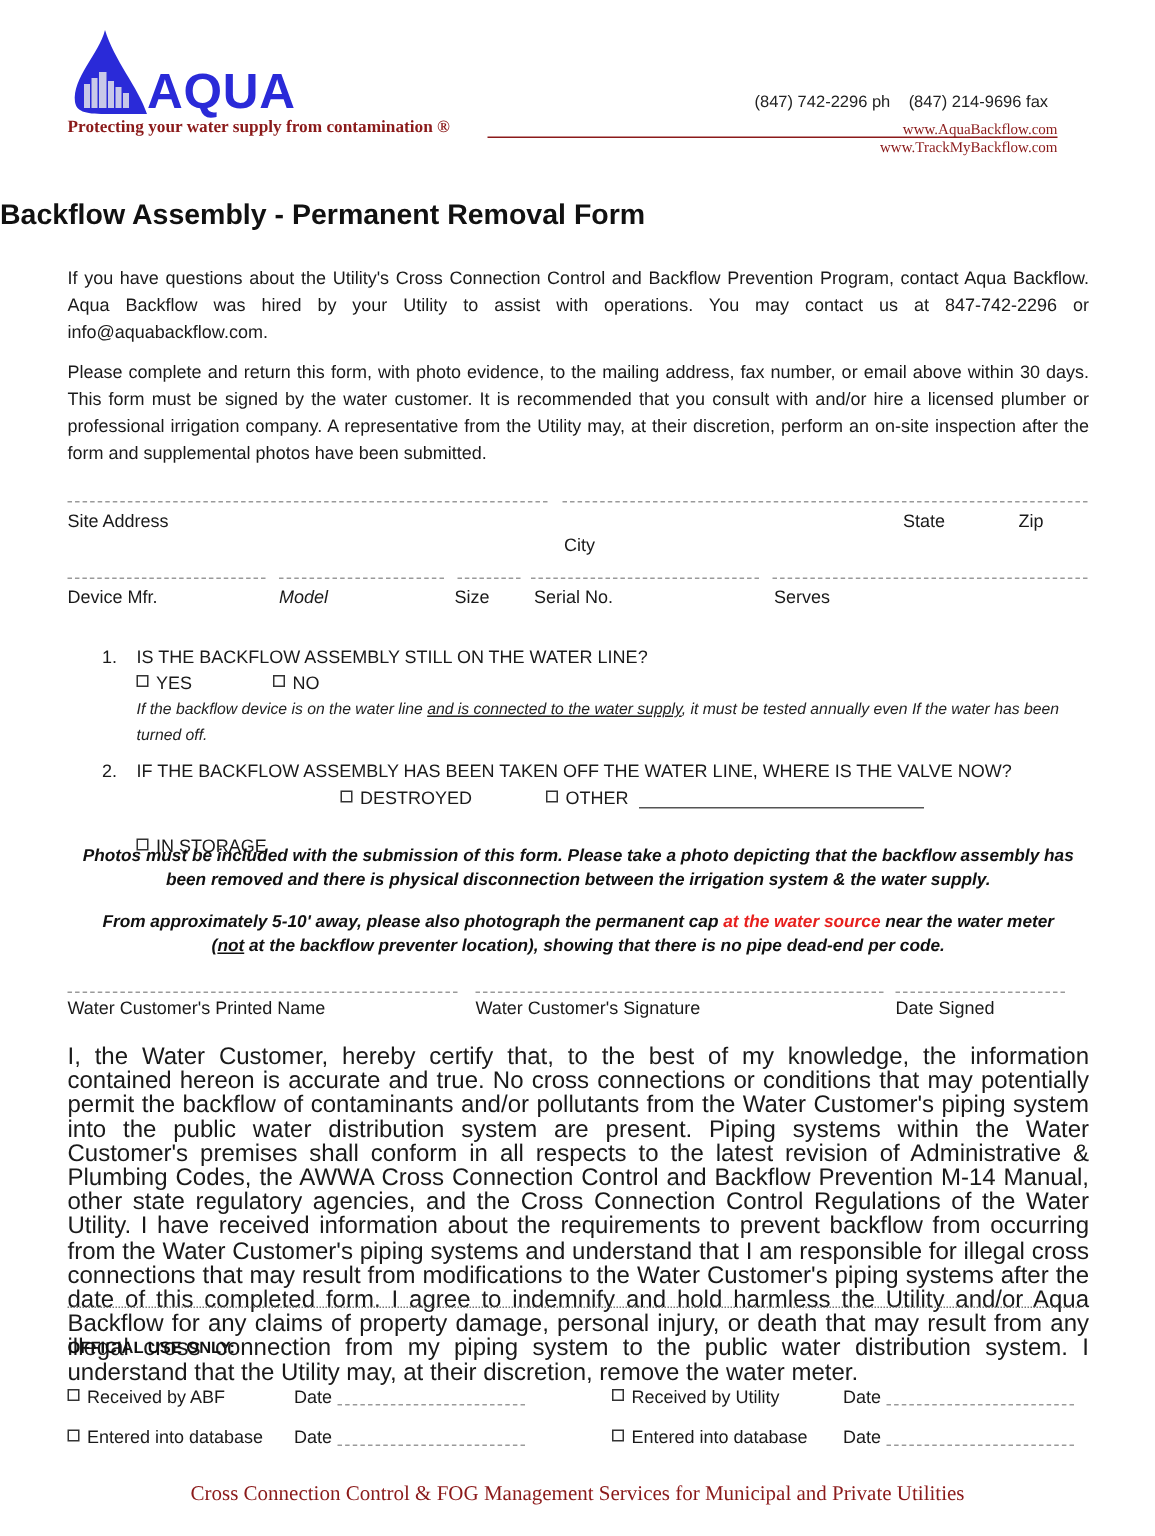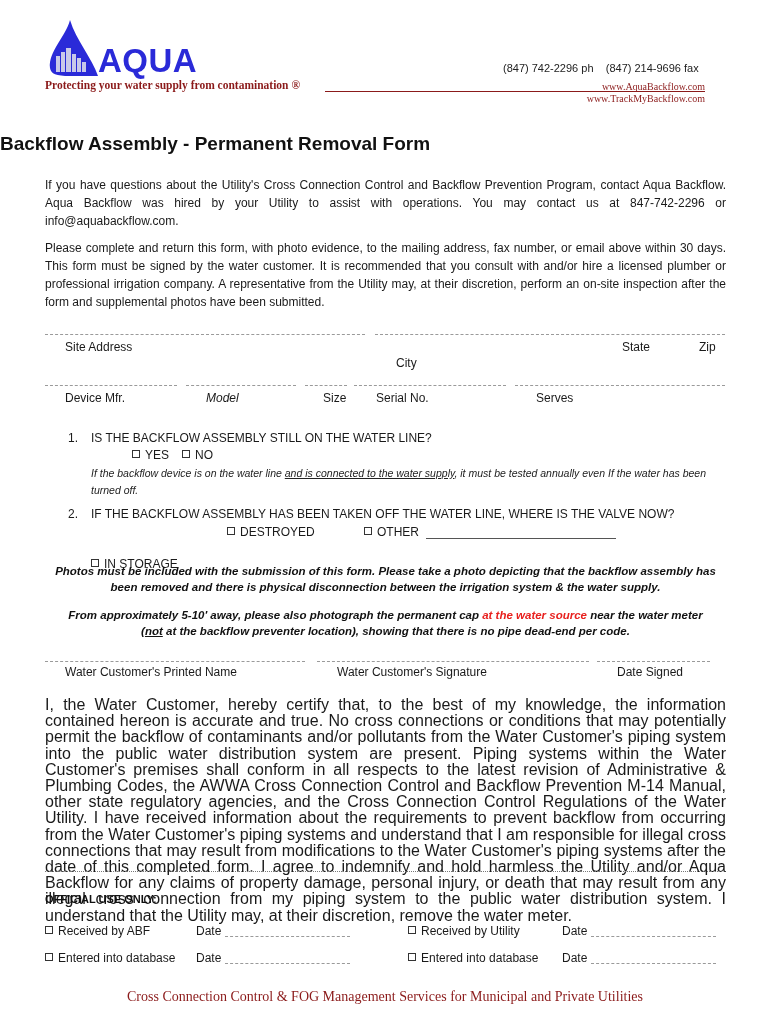--- a/index.html
+++ b/index.html
@@ -17,21 +17,21 @@
   .url1 { right: 65px; top: 81px; font-family: "Liberation Serif", serif; font-size: 10px; color: #8b1a1a; text-align: right; }
   .url2 { right: 65px; top: 93px; font-family: "Liberation Serif", serif; font-size: 10px; color: #8b1a1a; text-align: right; }
 
   .title { left: 0; width: 770px; top: 133px; text-align: left; font-weight: bold; font-size: 19px; color: #111; }
 
   .para { left: 45px; width: 681px; font-size: 12px; line-height: 18px; text-align: justify; color: #1a1a1a; }
   .p1 { top: 176px; }
   .p2 { top: 239px; }
 
   .line { height: 0; border-top: 1px dashed #9a9a9a; }
-  .label { font-size: 12px; color: #1a1a1a; margin-left: 20px; }
+  .label { font-size: 12px; color: #1a1a1a; }
 
   .q { font-size: 12px; color: #1a1a1a; }
   .cb { display: inline-block; width: 6px; height: 6px; border: 1px solid #333; margin-right: 5px; vertical-align: 1px; }
   .note { font-size: 10.5px; font-style: italic; line-height: 17px; color: #222; }
   .note u { text-decoration: underline; }
 
   .photos { left: 45px; width: 681px; text-align: center; font-weight: bold; font-style: italic; font-size: 11.5px; line-height: 16px; color: #111; }
   .red { color: #e8201e; }
 
   .cert { left: 45px; width: 681px; top: 697px; font-size: 16px; line-height: 16.2px; text-align: justify; color: #1a1a1a; }
@@ -85,21 +85,21 @@
 <div class="abs line" style="left:354px; top:385px; width:152px;"></div>
 <div class="abs line" style="left:515px; top:385px; width:210px;"></div>
 <div class="abs label" style="left:45px; top:391px;">Device Mfr.</div>
 <div class="abs label" style="left:186px; top:391px;font-style:italic;">Model</div>
 <div class="abs label" style="left:303px; top:391px;">Size</div>
 <div class="abs label" style="left:356px; top:391px;">Serial No.</div>
 <div class="abs label" style="left:516px; top:391px;">Serves</div>
 
 <div class="abs q" style="left:68px; top:431px;">1.</div>
 <div class="abs q" style="left:91px; top:431px;">IS THE BACKFLOW ASSEMBLY STILL ON THE WATER LINE?</div>
-<div class="abs q" style="left:91px; top:448px;margin-left:41px;"><span class="cb"></span><span>YES</span></div>
+<div class="abs q" style="left:91px; top:448px;"><span class="cb"></span><span>YES</span></div>
 <div class="abs q" style="left:182px; top:448px;"><span class="cb"></span><span>NO</span></div>
 <div class="abs note" style="left:91px; top:465px; width:630px;"><span>If the backflow device is on the water line </span><u>and is connected to the water supply</u><span>, it must be tested annually even If the water has been turned off.</span></div>
 
 <div class="abs q" style="left:68px; top:507px;">2.</div>
 <div class="abs q" style="left:91px; top:507px;">IF THE BACKFLOW ASSEMBLY HAS BEEN TAKEN OFF THE WATER LINE, WHERE IS THE VALVE NOW?</div>
 <div class="abs q" style="left:91px; top:525px;margin-top:32px;"><span class="cb"></span><span>IN STORAGE</span></div>
 <div class="abs q" style="left:227px; top:525px;"><span class="cb"></span><span>DESTROYED</span></div>
 <div class="abs q" style="left:364px; top:525px;"><span class="cb"></span><span>OTHER</span></div>
 <div class="abs" style="left:426px; top:538px; width:190px; border-top:1px solid #555;"></div>
 

